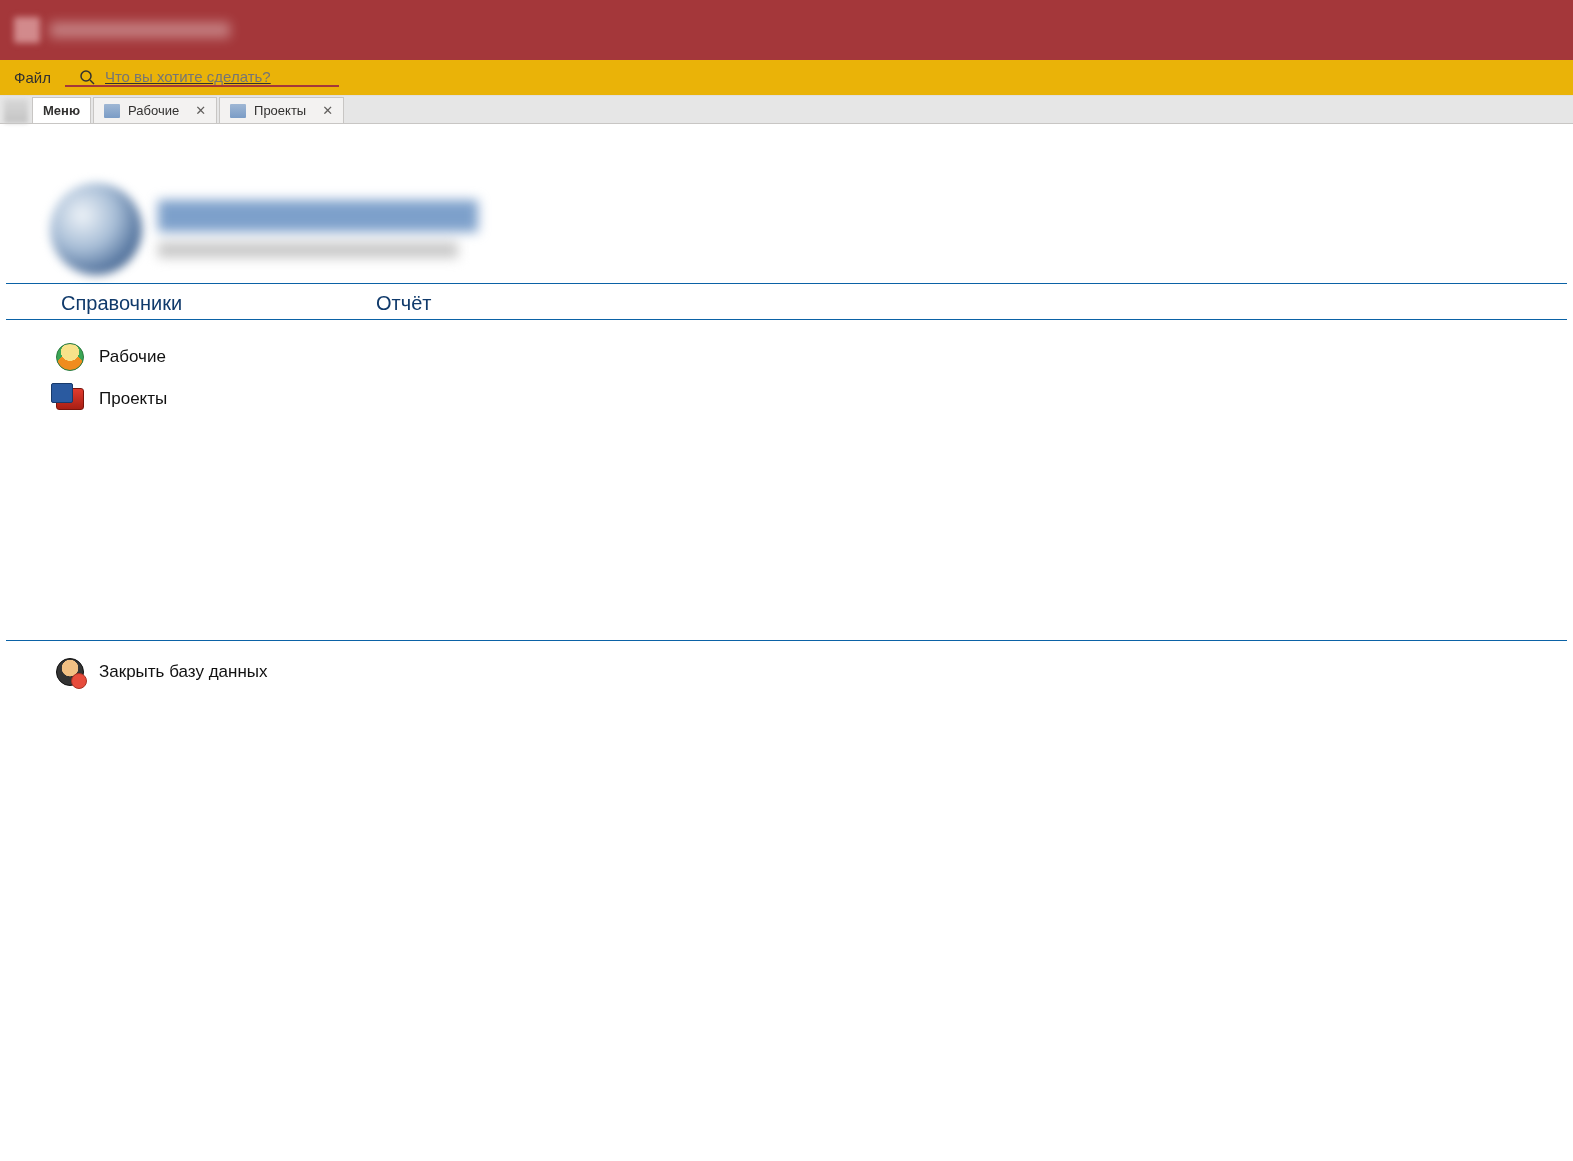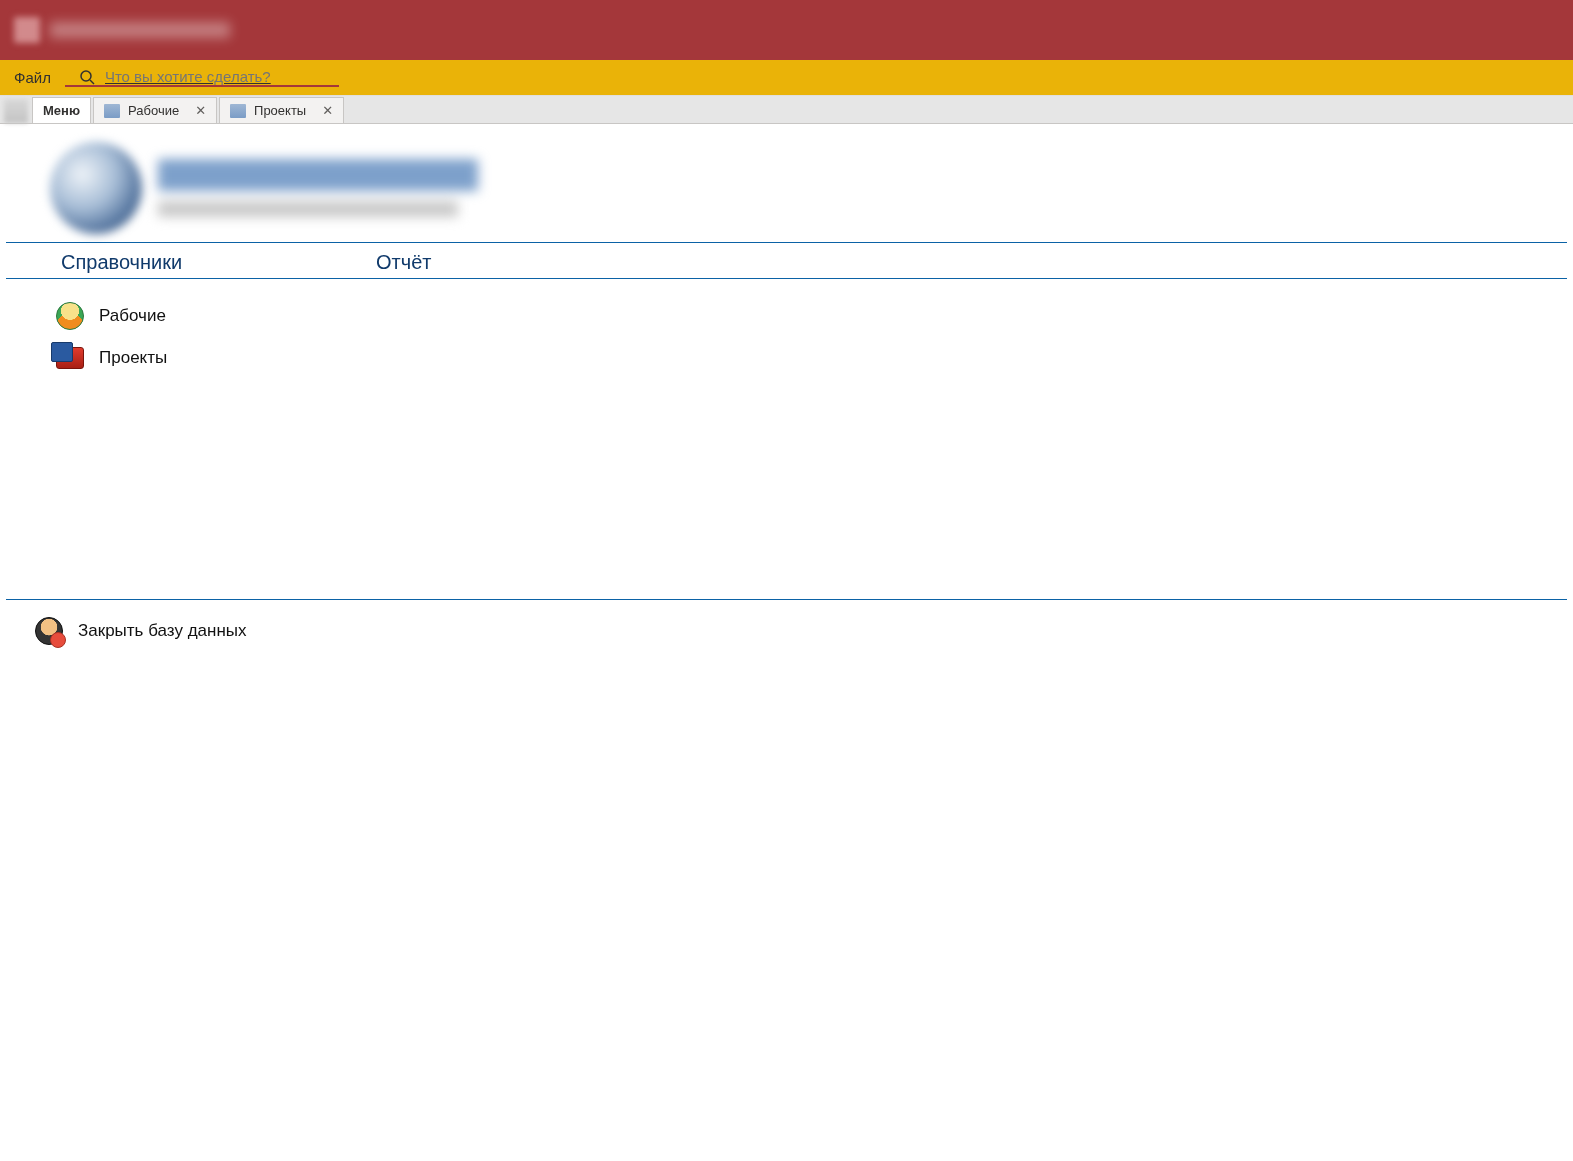--- a/index.html
+++ b/index.html
@@ -112,20 +112,21 @@
   .tab .close {
     font-size: 13px;
     color: #605e5c;
     margin-left: 8px;
   }
 
   
   .content {
     background: #ffffff;
     padding: 10px 0 0 0;
+    margin-top: 41px;
   }
   .logo-area {
     padding: 8px 0 8px 50px;
     display: flex;
     align-items: center;
     gap: 16px;
   }
   .logo-circle {
     width: 92px; height: 92px;
     border-radius: 50%;
@@ -234,21 +235,21 @@
     background:#e74c3c;border:1px solid #a83224;
   }
 
   .spacer { height: 220px; }
 
   .footer-sep {
     border-top: 1px solid #0b62a6;
     margin: 0 6px;
   }
   .footer-link-row {
-    padding: 10px 0 0 34px;
+    padding: 10px 0 0 55px;
   }
 
 </style>
 </head>
 <body>
 
 <div class="title-bar">
   <div class="title-icon"></div>
   <div class="title-text"></div>
 </div>

